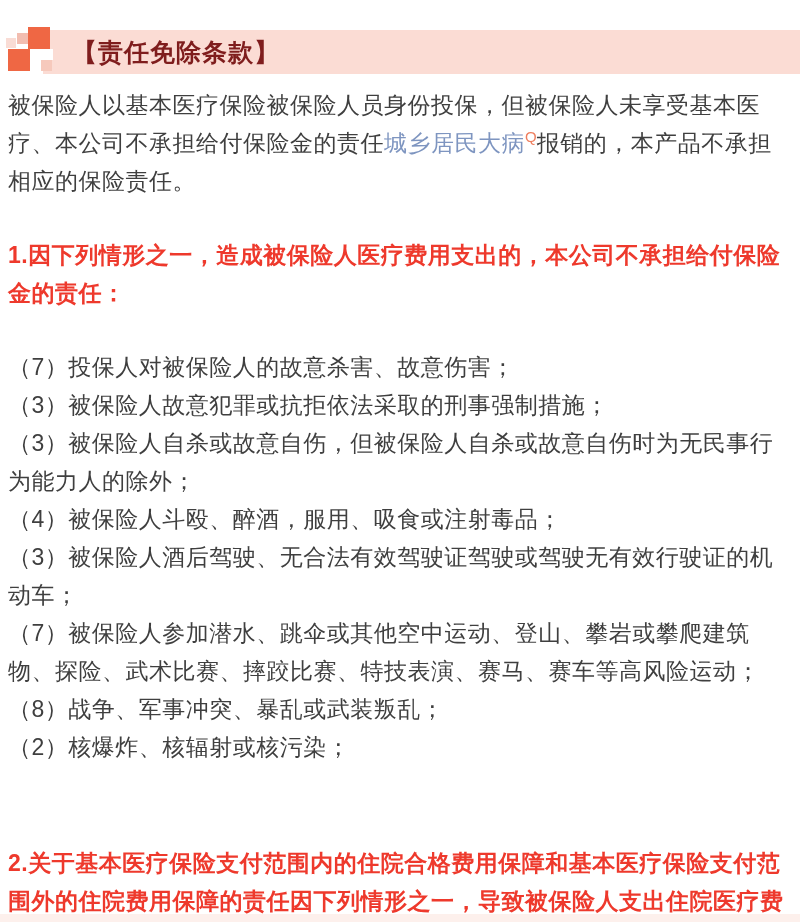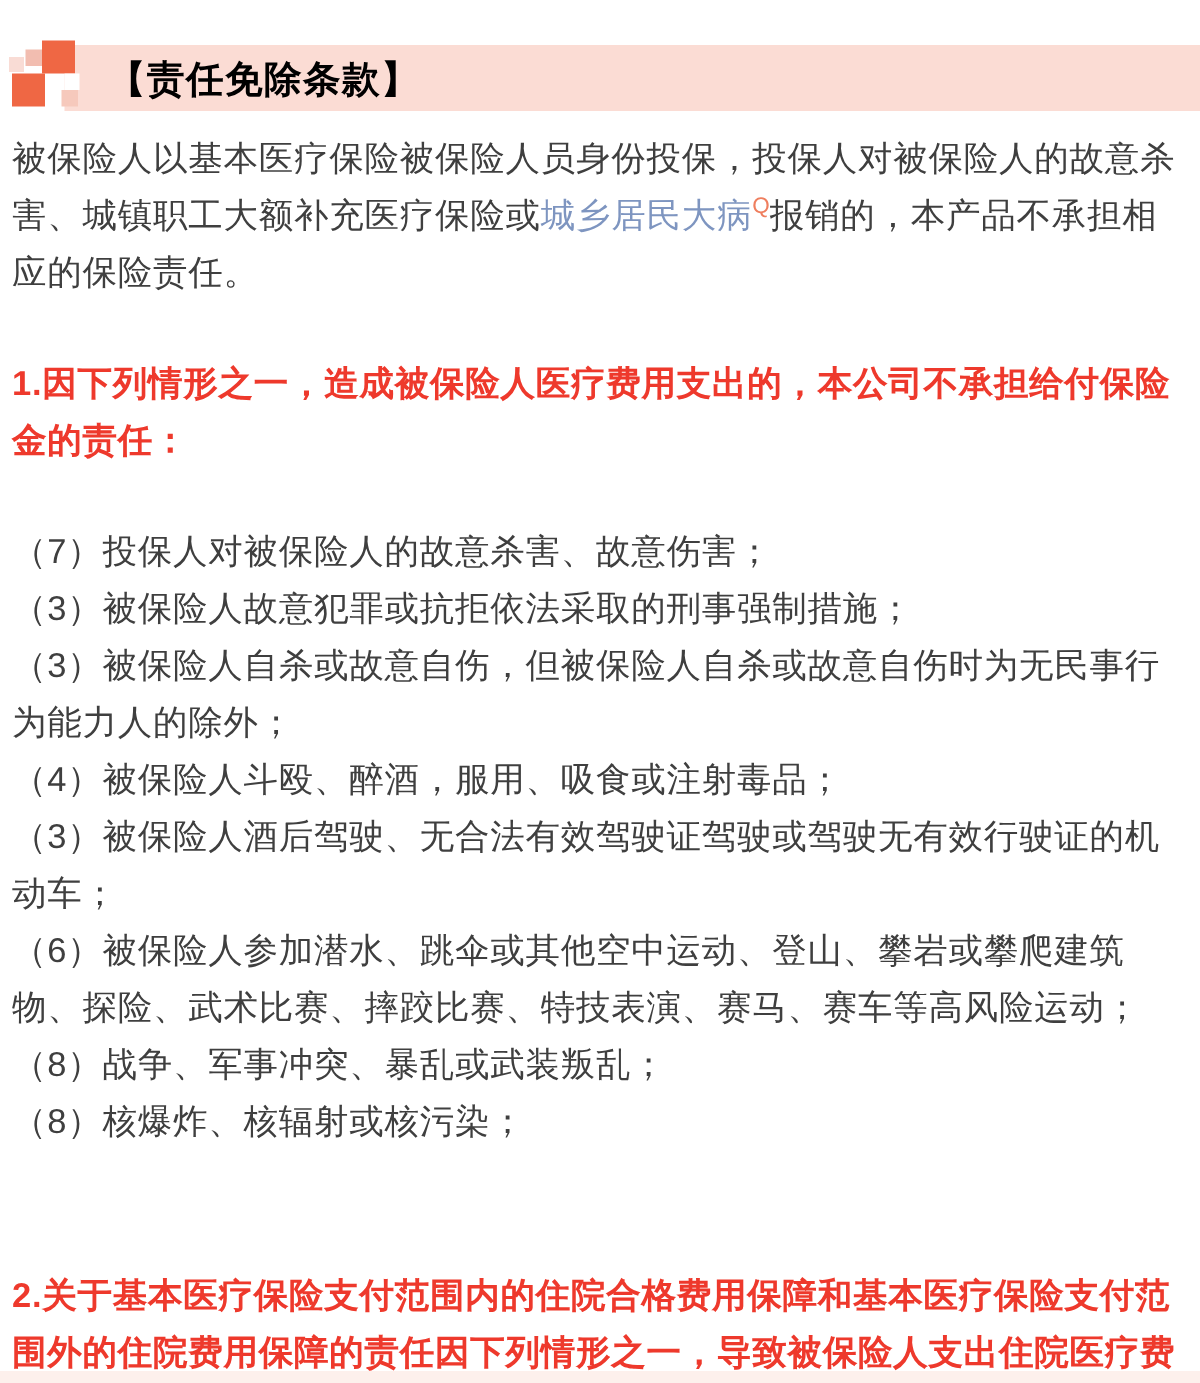--- a/index.html
+++ b/index.html
@@ -7,21 +7,21 @@
     width:800px;height:922px;position:relative;overflow:hidden;
     background:#ffffff;
     font-family:"Liberation Sans","DejaVu Sans",sans-serif;
   }
   
   .bar{
     position:absolute;top:30px;left:43px;right:0;height:44px;
     background:#fbdcd4;display:flex;align-items:center;
   }
   .bar .title{
-    padding-left:29px;font-size:25px;font-weight:bold;color:#000000;
+    padding-left:29px;font-size:25px;font-weight:bold;color:#7f1d1d;
     letter-spacing:1px;white-space:nowrap;
   }
   
   .sq{position:absolute;display:block;}
   .sq-a{left:28px;top:27px;width:22px;height:22px;background:#ef6744;}
   .sq-b{left:8px;top:49px;width:22px;height:22px;background:#ef6744;}
   .sq-c{left:17px;top:33px;width:11px;height:11px;background:#f2bdb0;}
   .sq-d{left:6px;top:38px;width:10px;height:10px;background:#f9dcd5;}
   .sq-w{left:43px;top:49px;width:10px;height:11px;background:#ffffff;}
   .sq-e{left:41px;top:60px;width:11px;height:11px;background:#f6c9bc;}
@@ -62,34 +62,34 @@
   <span>
     <i class="sq sq-d"></i>
     <i class="sq sq-c"></i>
     <i class="sq sq-a"></i>
     <i class="sq sq-b"></i>
     <i class="sq sq-w"></i>
     <i class="sq sq-e"></i>
   </span>
 
   
-  <p class="txt intro"><span>被保险人以基本医疗保险被保险人员身份投保，投保人对被保险人的故意杀害、城镇职工大额补充医疗保险或</span><a class="glossary-link">城乡居民大病</a><sup class="q-sup">Q</sup><span>报销的，本产品不承担相应的保险责任。</span></p>
+  <p class="txt intro"><span>被保险人以基本医疗保险被保险人员身份投保，但被保险人未享受基本医疗、本公司不承担给付保险金的责任</span><a class="glossary-link">城乡居民大病</a><sup class="q-sup">Q</sup><span>报销的，本产品不承担相应的保险责任。</span></p>
 
   
   <p class="txt red h1pos">1.因下列情形之一，造成被保险人医疗费用支出的，本公司不承担给付保险金的责任：</p>
 
   
   <div class="txt it0">（7）投保人对被保险人的故意杀害、故意伤害；</div>
   <div class="txt it1">（3）被保险人故意犯罪或抗拒依法采取的刑事强制措施；</div>
   <div class="txt it2">（3）被保险人自杀或故意自伤，但被保险人自杀或故意自伤时为无民事行为能力人的除外；</div>
   <div class="txt it3">（4）被保险人斗殴、醉酒，服用、吸食或注射毒品；</div>
   <div class="txt it4">（3）被保险人酒后驾驶、无合法有效驾驶证驾驶或驾驶无有效行驶证的机动车；</div>
-  <div class="txt it5">（6）被保险人参加潜水、跳伞或其他空中运动、登山、攀岩或攀爬建筑物、探险、武术比赛、摔跤比赛、特技表演、赛马、赛车等高风险运动；</div>
+  <div class="txt it5">（7）被保险人参加潜水、跳伞或其他空中运动、登山、攀岩或攀爬建筑物、探险、武术比赛、摔跤比赛、特技表演、赛马、赛车等高风险运动；</div>
   <div class="txt it6">（8）战争、军事冲突、暴乱或武装叛乱；</div>
-  <div class="txt it7">（8）核爆炸、核辐射或核污染；</div>
+  <div class="txt it7">（2）核爆炸、核辐射或核污染；</div>
 
   
   <p class="txt red h2pos">2.关于基本医疗保险支付范围内的住院合格费用保障和基本医疗保险支付范围外的住院费用保障的责任因下列情形之一，导致被保险人支出住院医疗费用、门诊特殊重症疾病费用的，本公司不承担给付保险金的责任：</p>
 
   
   <div class="bottom-strip"></div>
 
 </div>
 
 </body></html>

